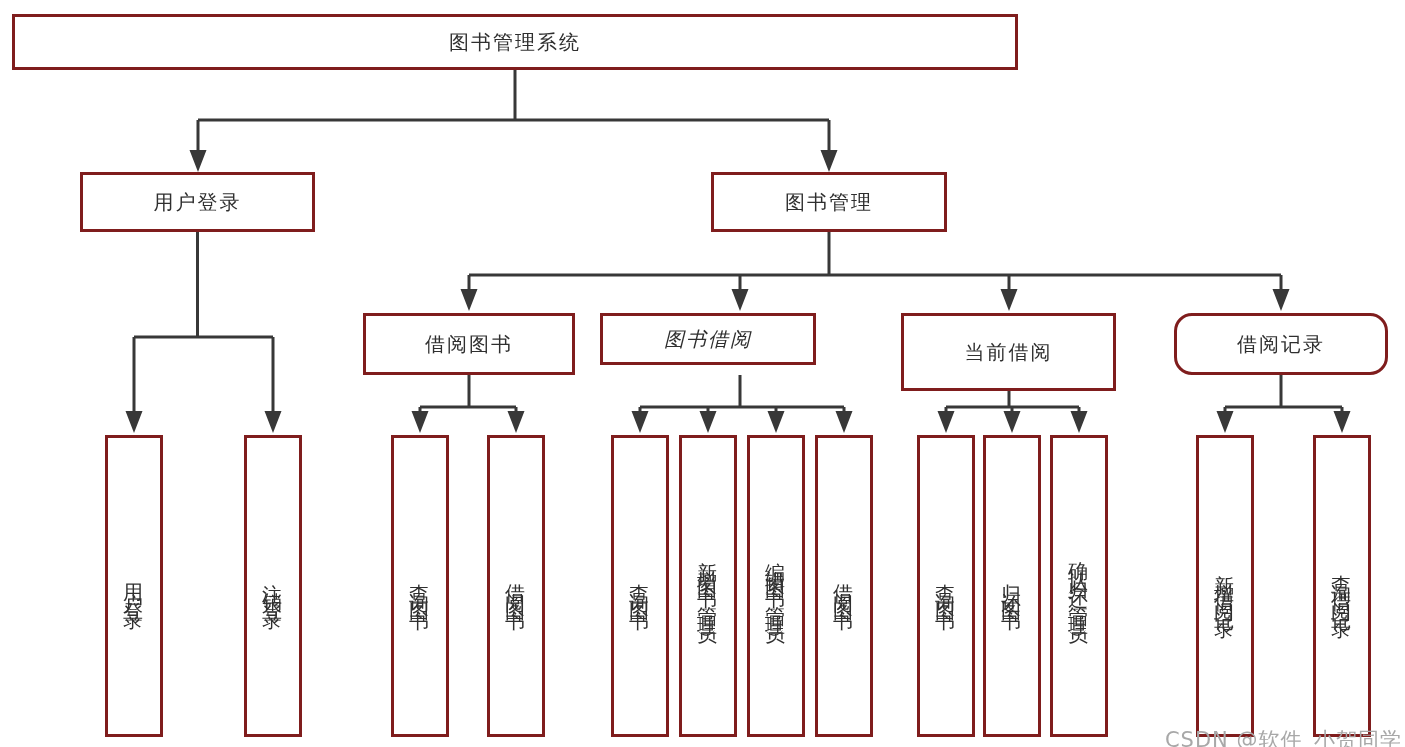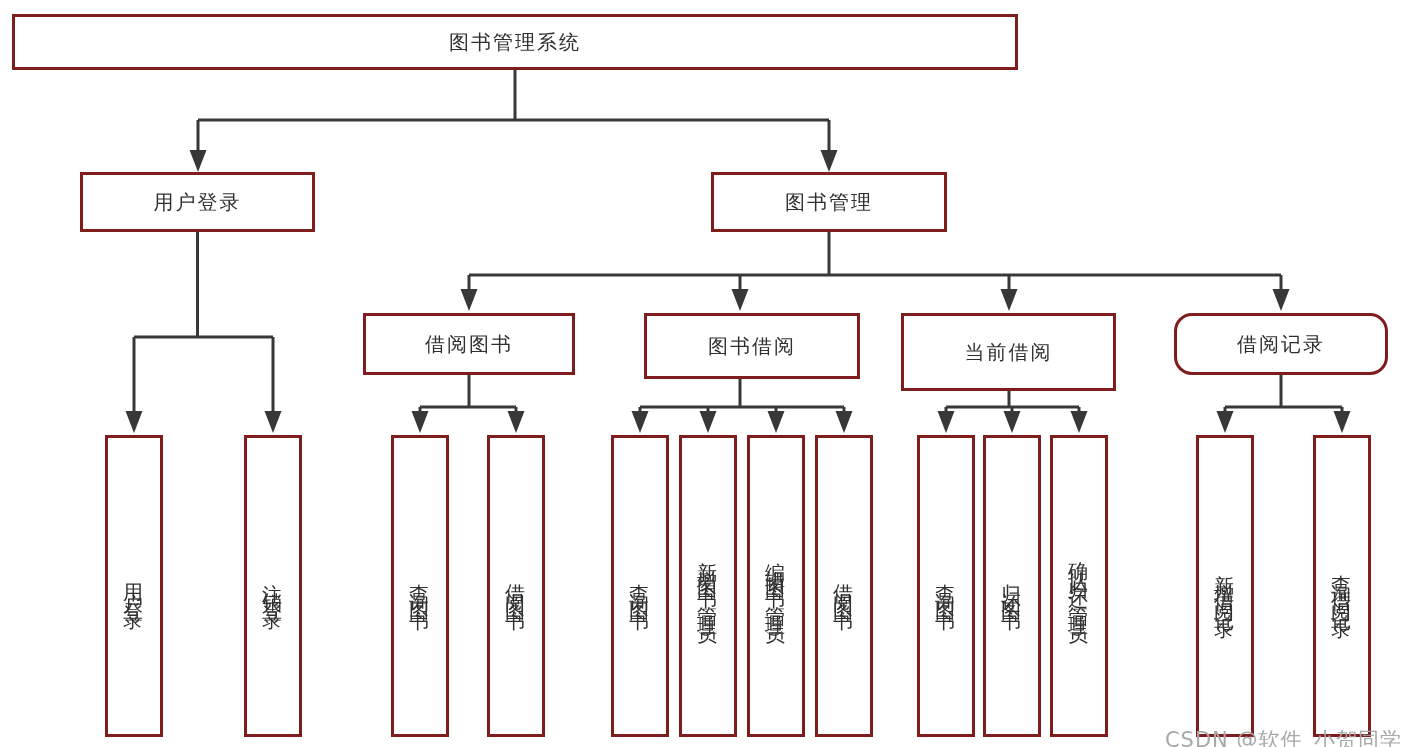--- a/index.html
+++ b/index.html
@@ -36,21 +36,21 @@
     height: 302px;
     top: 435px;
   }
   
   .n-root    { left: 12px;   top: 14px;  width: 1006px; height: 56px; }
   
   .n-login   { left: 80px;   top: 172px; width: 235px;  height: 60px; }
   .n-mgmt    { left: 711px;  top: 172px; width: 236px;  height: 60px; }
   
   .n-rec     { left: 363px;  top: 313px; width: 212px;  height: 62px; }
-  .n-borrow  { left: 644px;  top: 313px; width: 216px;  height: 66px; }
+  .n-borrow  { left: 600px;  top: 313px; width: 216px;  height: 52px; font-style: italic; }
   .n-current { left: 901px;  top: 313px; width: 215px;  height: 78px; }
   .n-records { left: 1174px; top: 313px; width: 214px;  height: 62px; border-radius: 18px; }
   
   .l1  { left: 105px;  }
   .l2  { left: 244px;  }
   .l3  { left: 391px;  }
   .l4  { left: 487px;  }
   .l5  { left: 611px;  }
   .l6  { left: 679px;  }
   .l7  { left: 747px;  }

